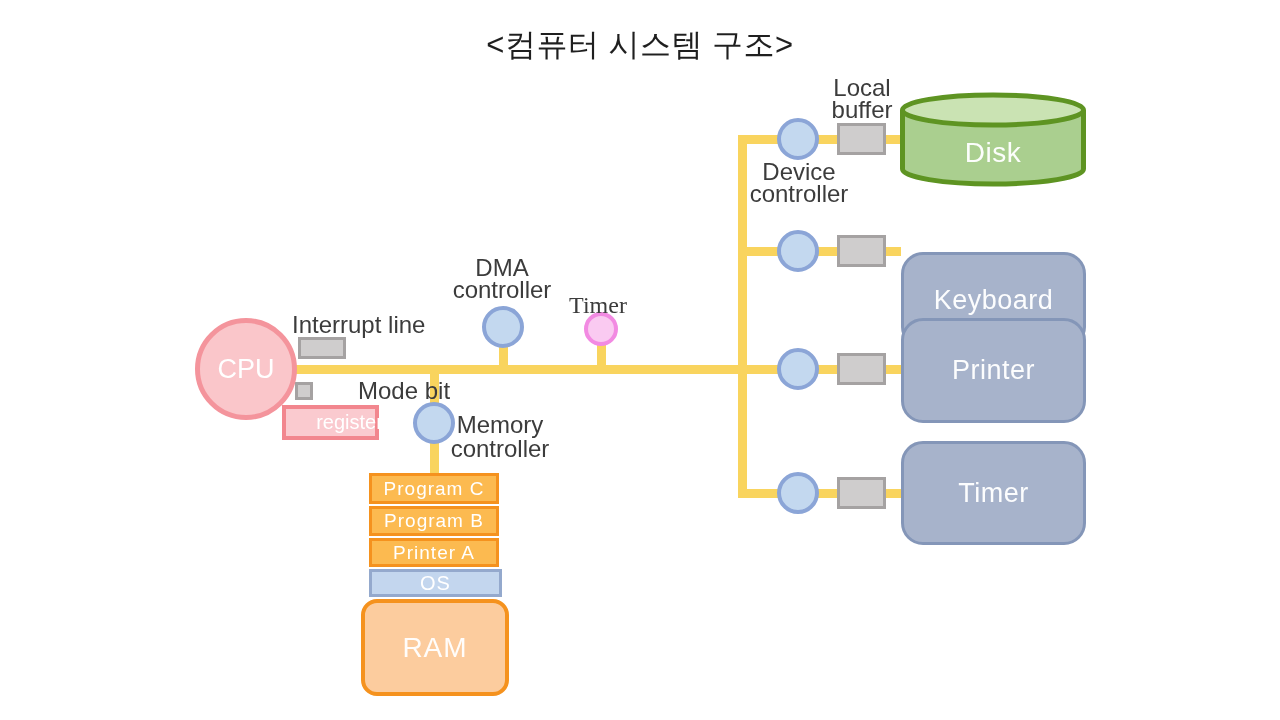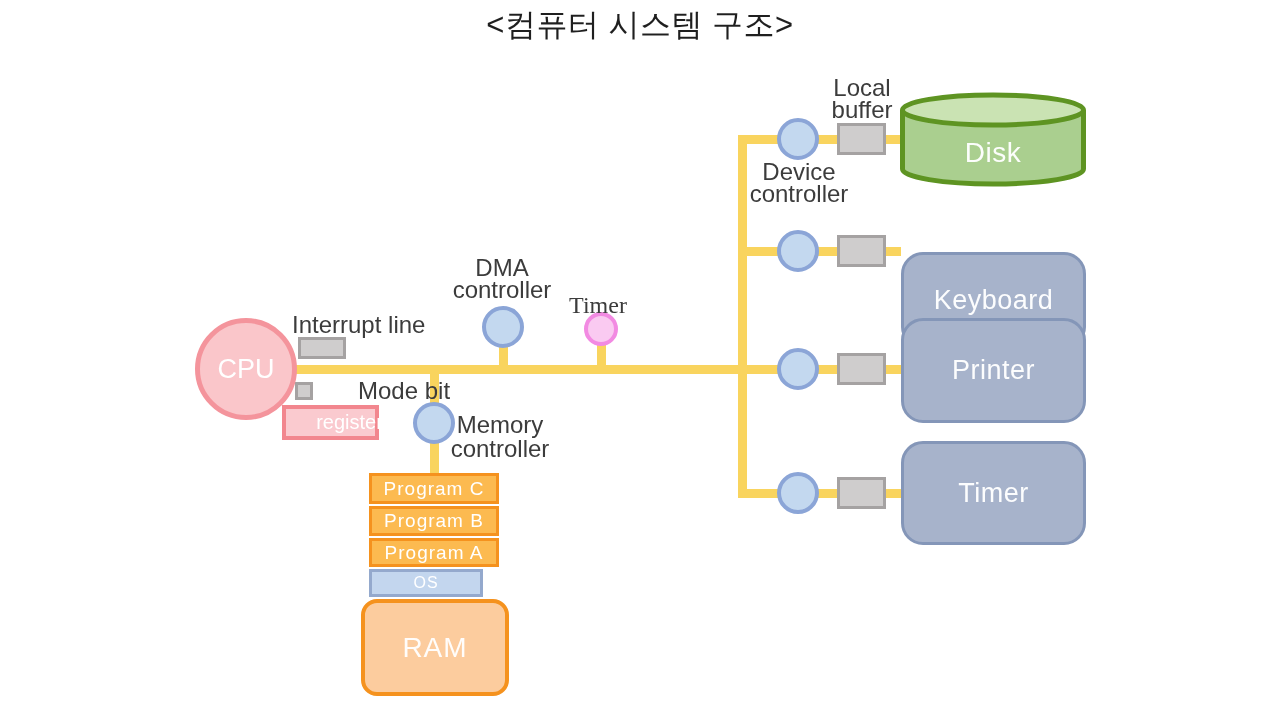--- a/index.html
+++ b/index.html
@@ -17,42 +17,42 @@
     box-sizing:border-box;z-index:3;}
 
   
   .gray-rect{position:absolute;background:var(--gray-fill,#CFCDCD);
     border:3px solid var(--gray-border,#A5A2A2);box-sizing:border-box;z-index:2;}
 
   
   .lbl{position:absolute;color:#3C3C3C;font-size:24px;line-height:22px;z-index:4;white-space:nowrap;}
   .lbl.center{text-align:center;white-space:normal;}
 
-  #title{position:absolute;left:0;right:0;top:4px;text-align:center;
+  #title{position:absolute;left:0;right:0;top:24px;text-align:center;
     font-size:31px;color:#1F1F1F;letter-spacing:0.5px;z-index:4;}
 
   #cpu{left:195px;top:318px;width:102px;height:102px;border-radius:50%;
     background:var(--cpu-fill,#FAC6CA);border:5px solid var(--cpu-border,#F4949C);
     display:flex;align-items:center;justify-content:center;
     font-size:27px;color:#fff;z-index:3;}
 
   #registers{left:282px;top:405px;width:97px;height:35px;
     background:var(--reg-fill,#FACACF);border:4px solid var(--reg-border,#F2868E);
     display:flex;align-items:center;justify-content:center;font-size:20px;color:#fff;z-index:3;padding-left:48px;}
 
   #timer-circle{left:584px;top:312px;width:34px;height:34px;border-radius:50%;
     background:var(--timer-fill,#FACAF1);border:4px solid var(--timer-border,#F28AE2);z-index:3;}
 
   
   .prog-box{left:369px;width:130px;background:var(--prog-fill,#FCBA50);
     border:3px solid var(--prog-border,#F5921E);display:flex;align-items:center;
     justify-content:center;font-size:19px;color:#fff;z-index:2;letter-spacing:1px;}
-  #os-box{left:369px;top:569px;width:114px;height:28px;background:var(--os-fill,#C3D6EE);
+  #os-box{left:369px;top:569px;width:133px;height:28px;background:var(--os-fill,#C3D6EE);
     border:3px solid var(--os-border,#94A9CD);display:flex;align-items:center;
-    justify-content:center;font-size:16px;color:#fff;z-index:2;letter-spacing:1px;}
+    justify-content:center;font-size:20px;color:#fff;z-index:2;letter-spacing:1px;}
   #ram-box{left:361px;top:599px;width:148px;height:97px;border-radius:16px;
     background:var(--ram-fill,#FCCC9E);border:4px solid var(--prog-border,#F5921E);
     display:flex;align-items:center;justify-content:center;font-size:28px;
     color:rgba(255,255,255,0.96);z-index:2;letter-spacing:1px;}
 
   
   .device-box{position:absolute;left:901px;width:185px;border-radius:22px;
     background:var(--dev-fill,#A7B3CB);border:3px solid var(--dev-border,#8496B8);
     display:flex;align-items:center;justify-content:center;font-size:27px;
     color:rgba(255,255,255,0.97);box-sizing:border-box;z-index:2;letter-spacing:0.5px;}
@@ -102,21 +102,21 @@
   <div id="timer-circle" class="abs"></div>
 
   <div class="ctrl-circle" style="left:413px;top:402px;"></div>
   <div class="lbl center" style="left:438px;top:413px;width:124px;line-height:24px;">
     <div>Memory</div>
     <div>controller</div>
   </div>
 
   <div class="abs prog-box" style="top:473px;height:31px;">Program C</div>
   <div class="abs prog-box" style="top:506px;height:30px;">Program B</div>
-  <div class="abs prog-box" style="top:538px;height:29px;">Program A</div>
+  <div class="abs prog-box" style="top:538px;height:29px;">Printer A</div>
   <div id="os-box" class="abs">OS</div>
   <div id="ram-box" class="abs">RAM</div>
 
   <div class="ctrl-circle" style="left:777px;top:118px;"></div>
   <div class="ctrl-circle" style="left:777px;top:230px;"></div>
   <div class="ctrl-circle" style="left:777px;top:348px;"></div>
   <div class="ctrl-circle" style="left:777px;top:472px;"></div>
 
   <div class="gray-rect" style="left:837px;top:123px;width:49px;height:32px;"></div>
   <div class="gray-rect" style="left:837px;top:235px;width:49px;height:32px;"></div>

